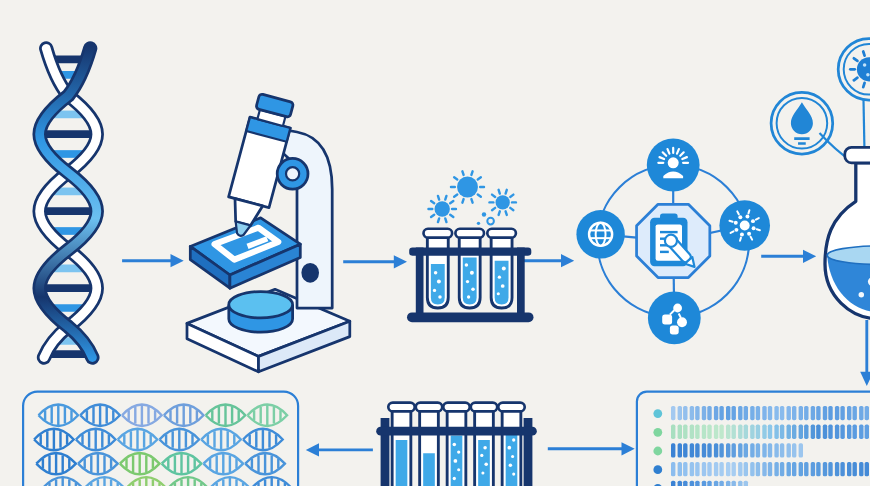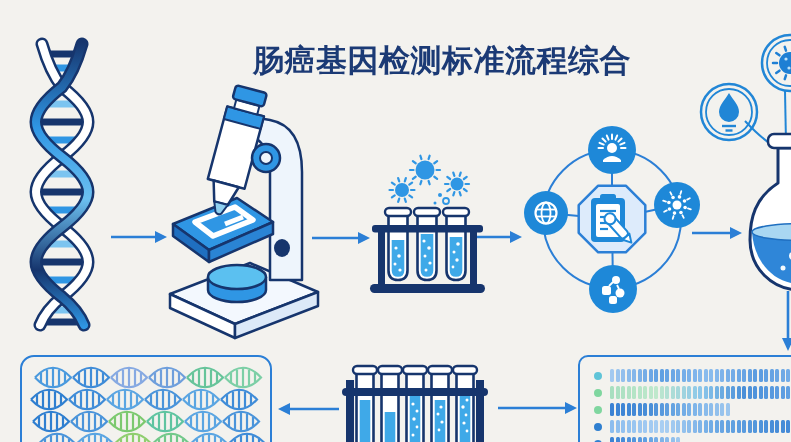--- a/index.html
+++ b/index.html
@@ -17,21 +17,20 @@
   .row-dot{width:8px;height:8px;border-radius:50%;margin-right:8px;flex:0 0 auto;}
   .bar-segs{display:flex;gap:1.5px;height:13px;}
   .bar-segs span{width:4px;height:13px;border-radius:1.5px;flex:0 0 auto;}
   .dna-row{position:absolute;left:8px;}
 </style>
 </head>
 <body>
 
 <div class="canvas">
 
-  <div class="title">肠癌基因检测标准流程综合</div>
 
   <svg class="abs" style="left:22px;top:42px" width="85" height="285" viewBox="0 0 85 285">
     <defs>
       <linearGradient id="strB" x1="0" y1="0" x2="0" y2="285" gradientUnits="userSpaceOnUse">
         <stop offset="0" stop-color="#16356d"></stop>
           <stop offset="0.3" stop-color="#2f96e4"></stop>
         <stop offset="0.55" stop-color="#6cc0f0"></stop>
           <stop offset="0.8" stop-color="#16356d"></stop>
         <stop offset="1" stop-color="#2f96e4"></stop>
       </linearGradient>

